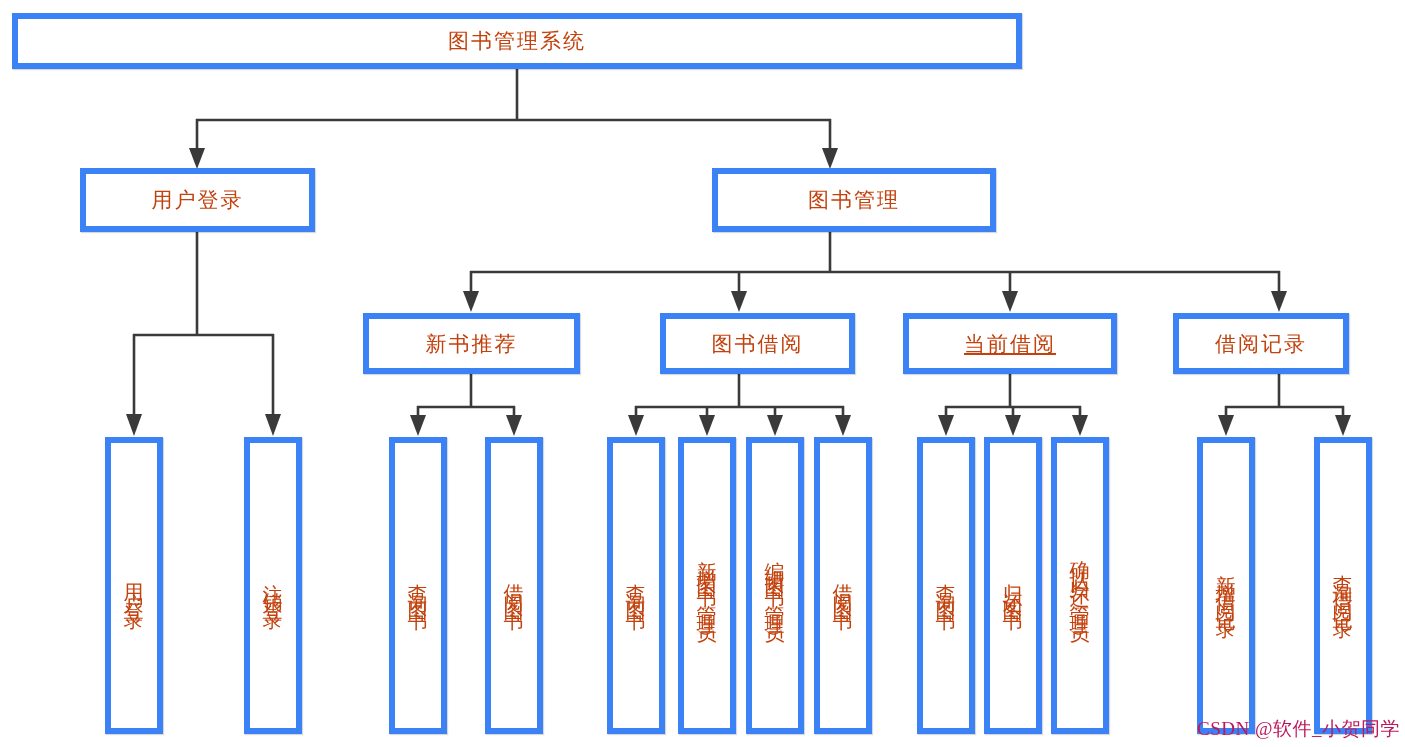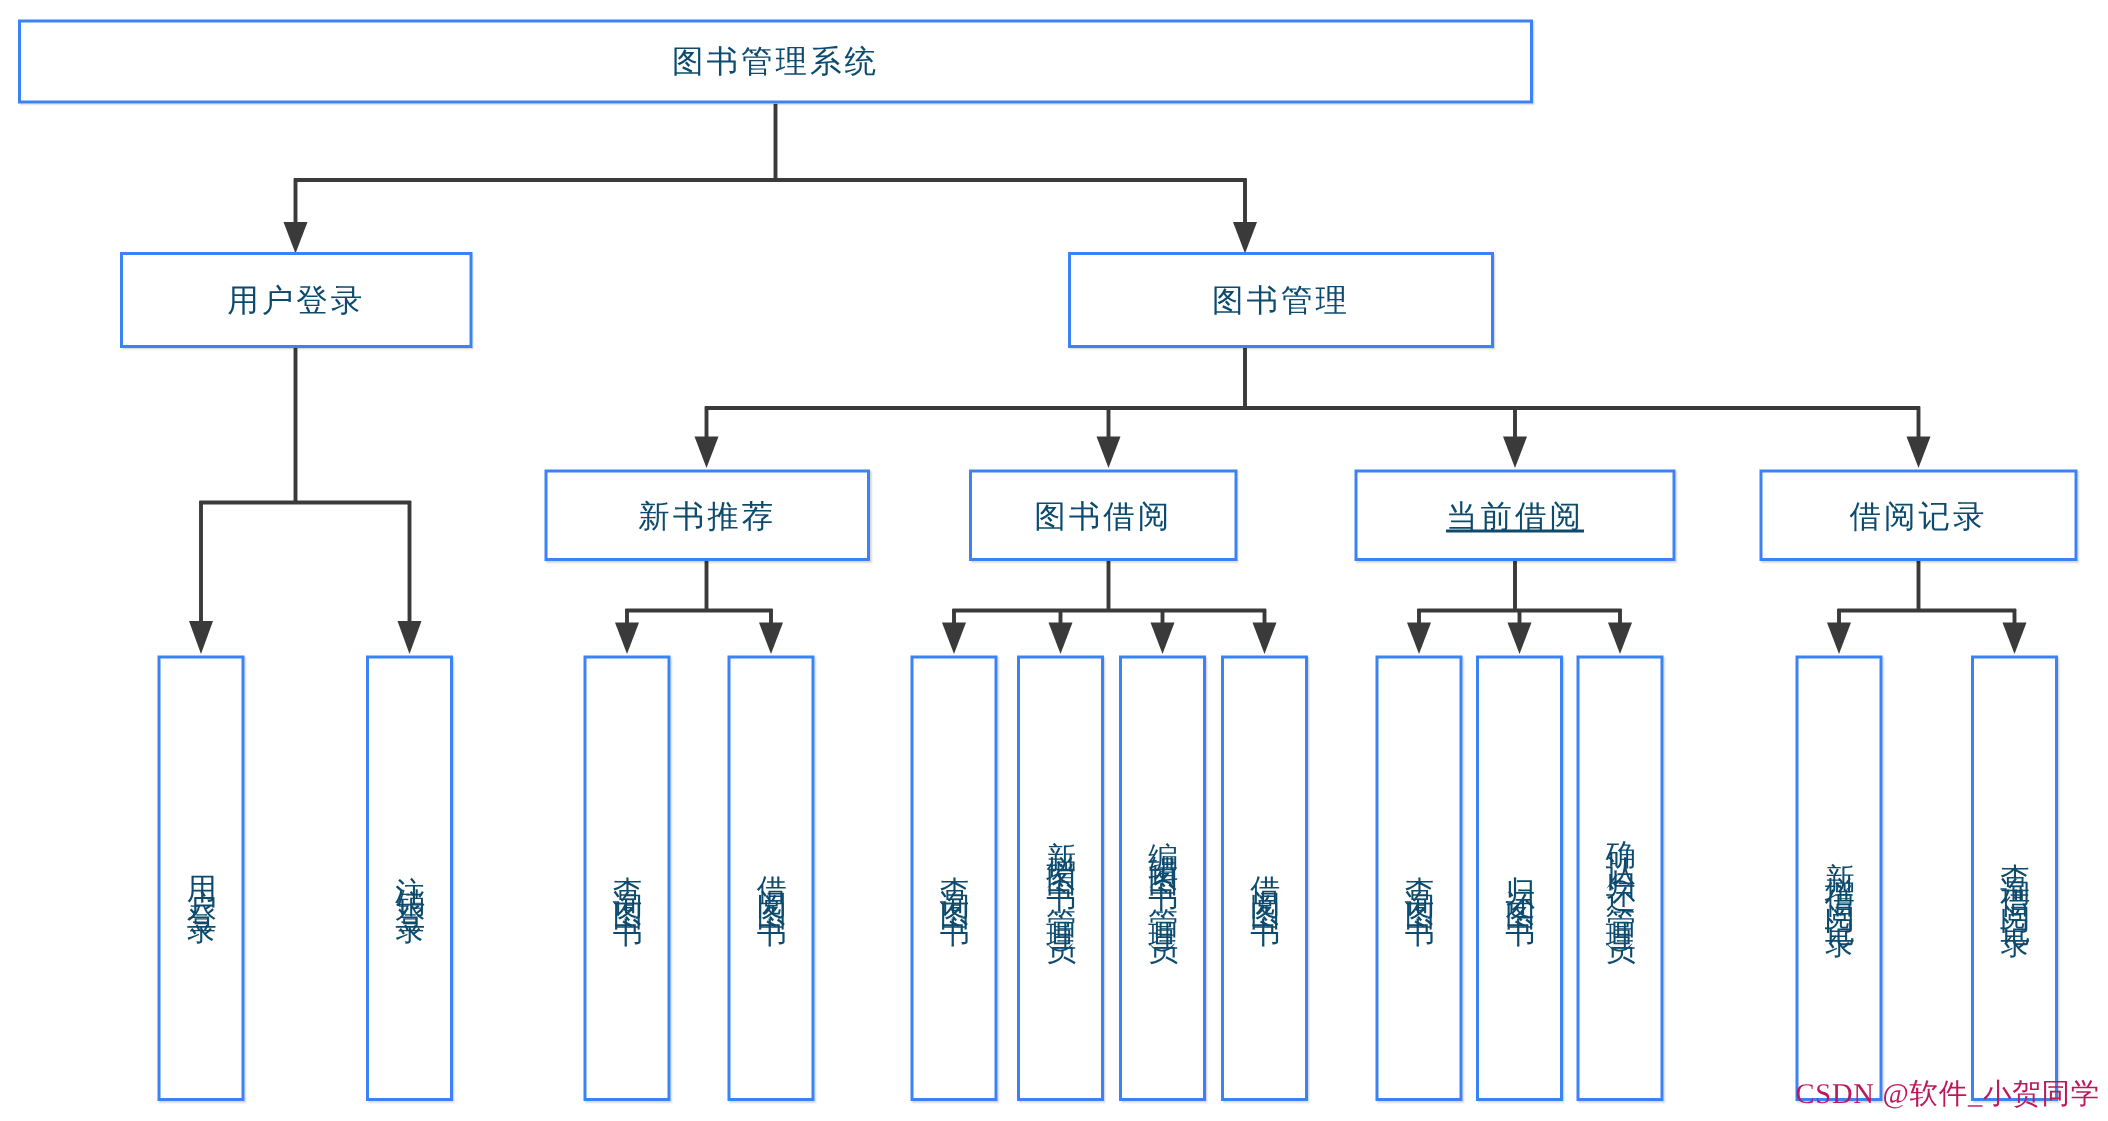--- a/index.html
+++ b/index.html
@@ -26,26 +26,26 @@
     stroke: #3a3a3a;
     stroke-width: 2.6;
   }
   svg.connectors polygon {
     fill: #3a3a3a;
     stroke: none;
   }
   .box {
     position: absolute;
     background: #ffffff;
-    border: 2px solid #3b82f6;
+    border: 6px solid #3b82f6;
     box-sizing: border-box;
     display: flex;
     align-items: center;
     justify-content: center;
-    color: #0c4a6e;
+    color: #c2410c;
     z-index: 2;
     box-shadow: 1px 1px 1px rgba(0,0,0,0.15);
   }
   .h-label {
     font-size: 21px;
     letter-spacing: 2px;
     white-space: nowrap;
   }
   .v-label {
     writing-mode: vertical-rl;
@@ -56,23 +56,23 @@
     white-space: nowrap;
   }
   
   .n-root  { left: 12px;  top: 13px;  width: 1010px; height: 56px; }
   
   .n-login { left: 80px;  top: 168px; width: 235px;  height: 64px; }
   .n-mgmt  { left: 712px; top: 168px; width: 284px;  height: 64px; }
   
   .lvl3 { top: 313px; height: 61px; }
   .n-g1 { left: 363px;  width: 217px; }
-  .n-g2 { left: 646px;  width: 179px; }
+  .n-g2 { left: 660px;  width: 195px; }
   .n-g3 { left: 903px;  width: 214px; text-decoration: underline; }
-  .n-g4 { left: 1173px; width: 212px; }
+  .n-g4 { left: 1173px; width: 176px; }
   
   .leaf { top: 437px; height: 297px; width: 58px; }
   .l-1a { left: 105px; }
   .l-1b { left: 244px; }
   .l-2a { left: 389px; }
   .l-2b { left: 485px; }
   .l-3a { left: 607px; }
   .l-3b { left: 678px; }
   .l-3c { left: 746px; }
   .l-3d { left: 814px; }

